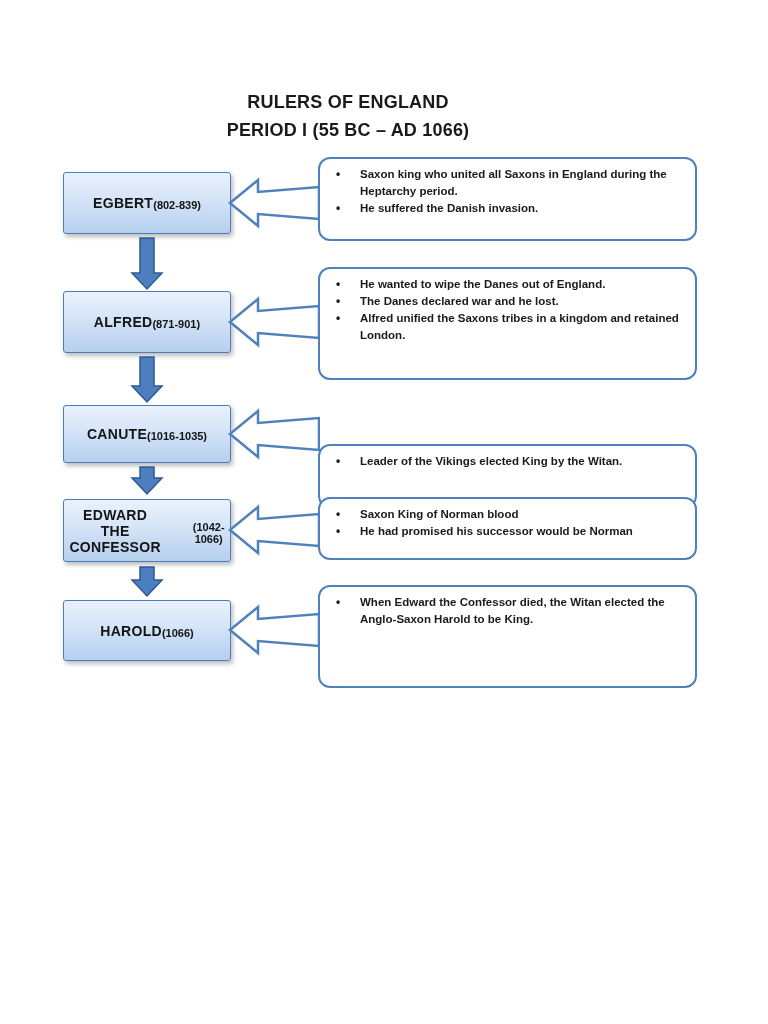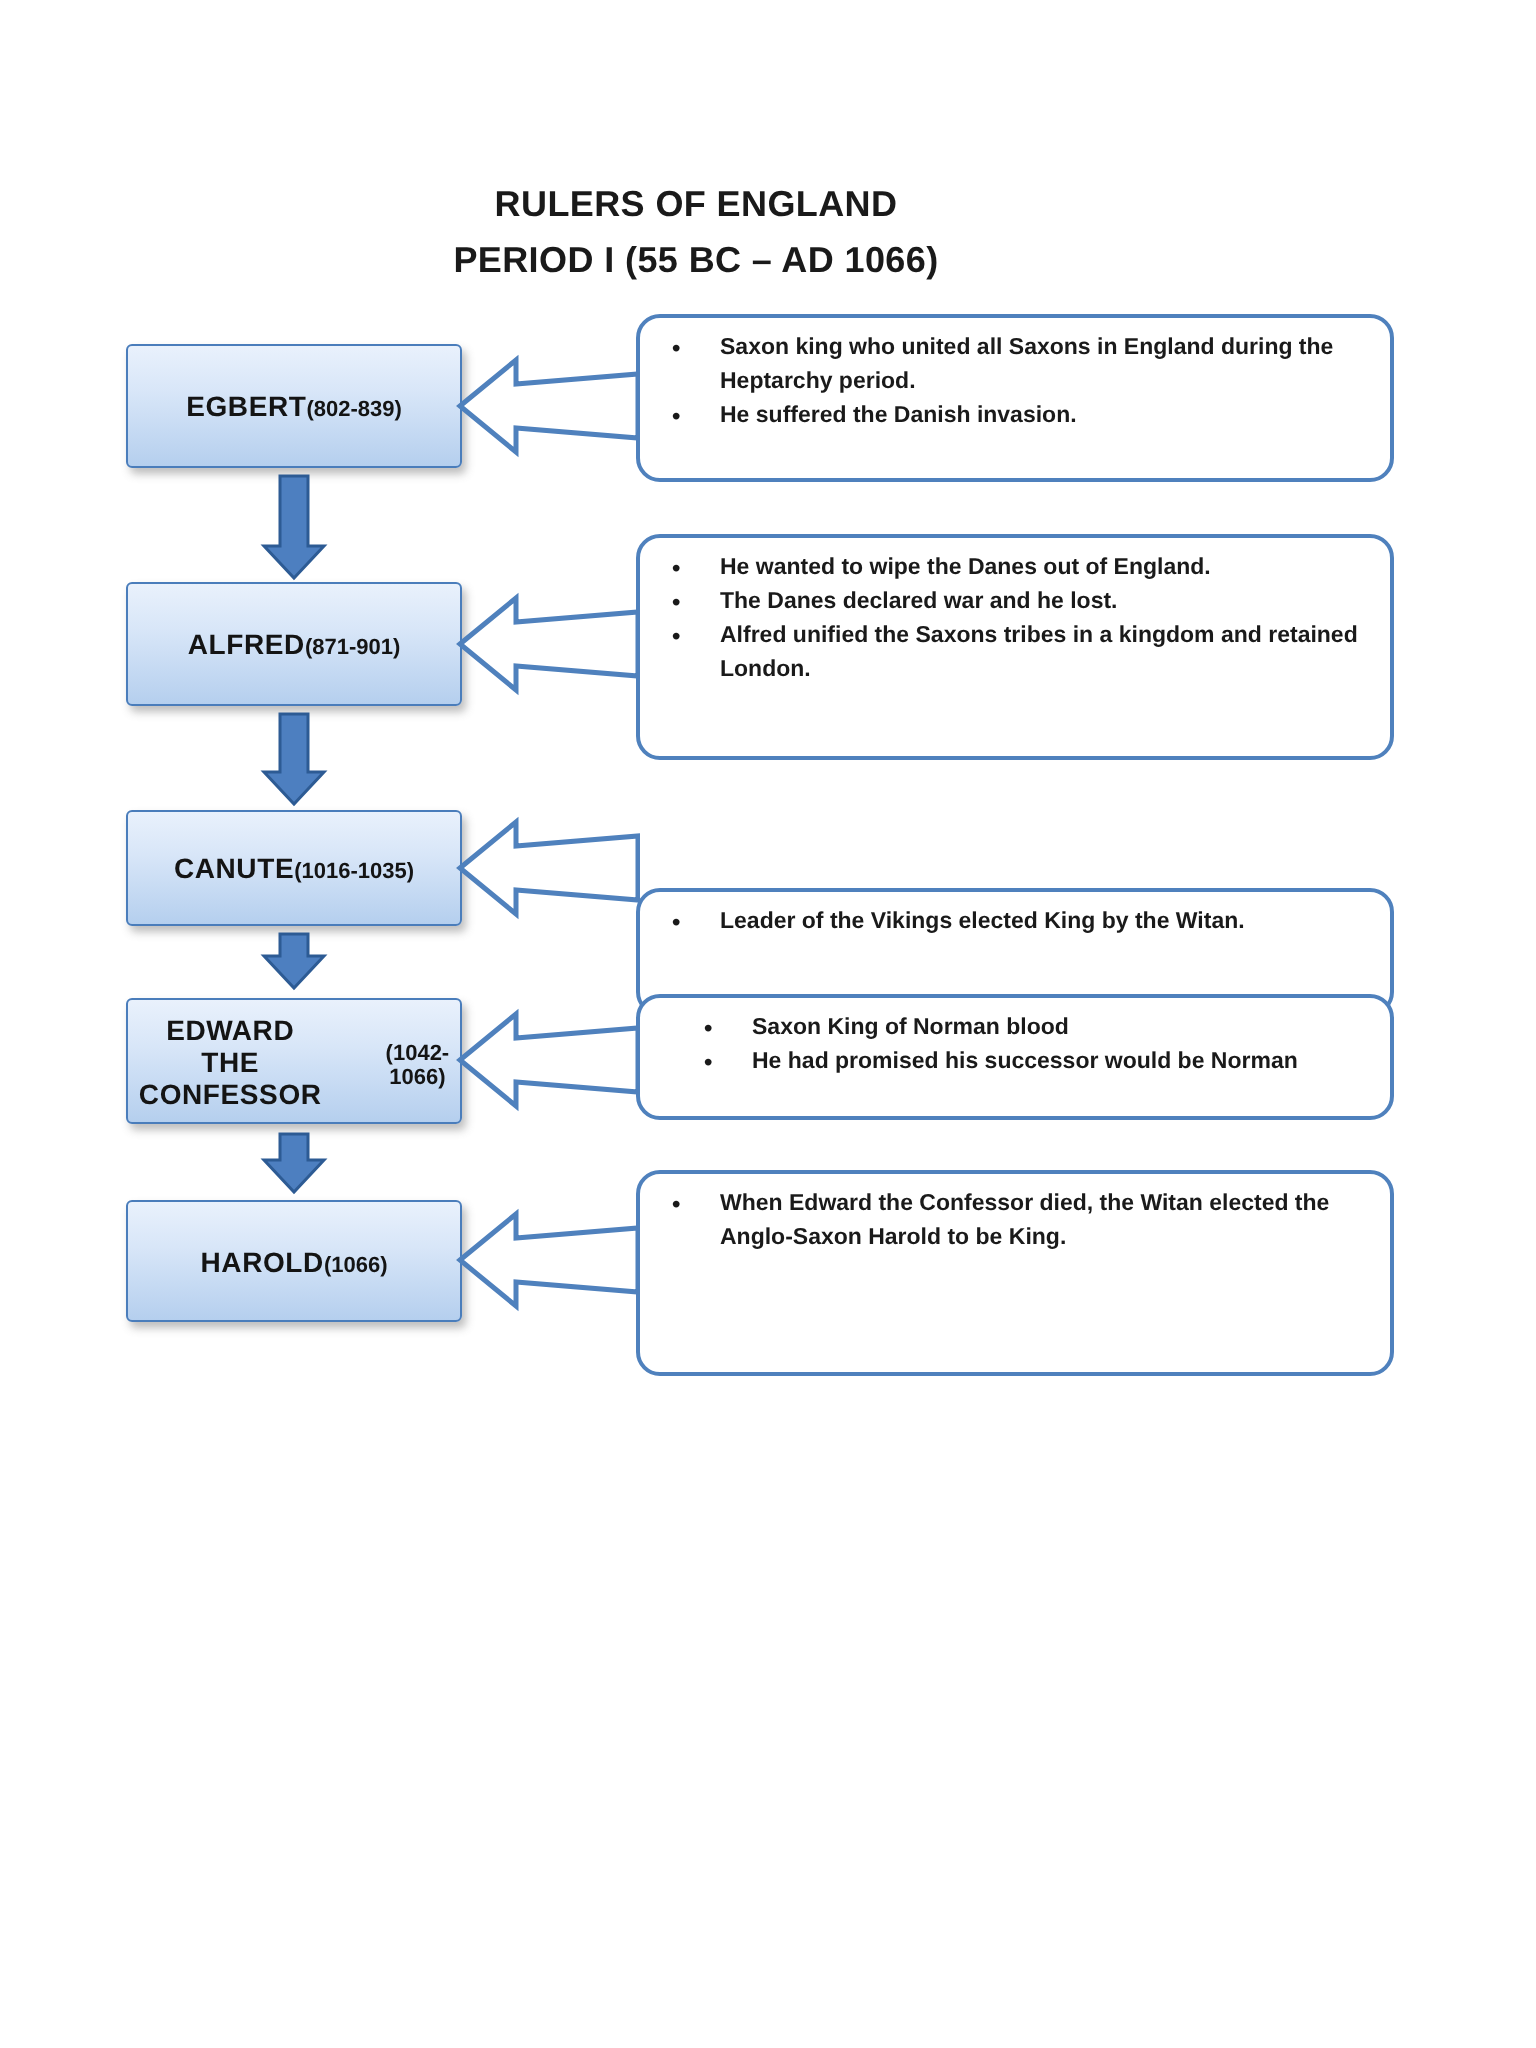--- a/index.html
+++ b/index.html
@@ -40,21 +40,21 @@
   
   .note-box{
     position:absolute;left:318px;width:379px;
     box-sizing:border-box;
     border:2.5px solid #4f81bd;border-radius:12px;
     background:#ffffff;
   }
   .nb1{top:157px;height:84px;}
   .nb2{top:267px;height:113px;}
   .nb3{top:421px;height:64px;margin-top:23px;}
-  .nb4{top:497px;height:63px;padding-left:16px;}
+  .nb4{top:497px;height:63px;}
   .nb5{top:585px;height:103px;}
   .note-list{
     margin:0;padding:7px 14px 0 40px;list-style:none;
     font-size:11.5px;font-weight:700;line-height:17px;color:#1a1a1a;
   }
   .note-list li{position:relative;}
   .note-list li::before{
     content:"\2022";position:absolute;left:-24px;top:0;
     font-size:12px;
   }

